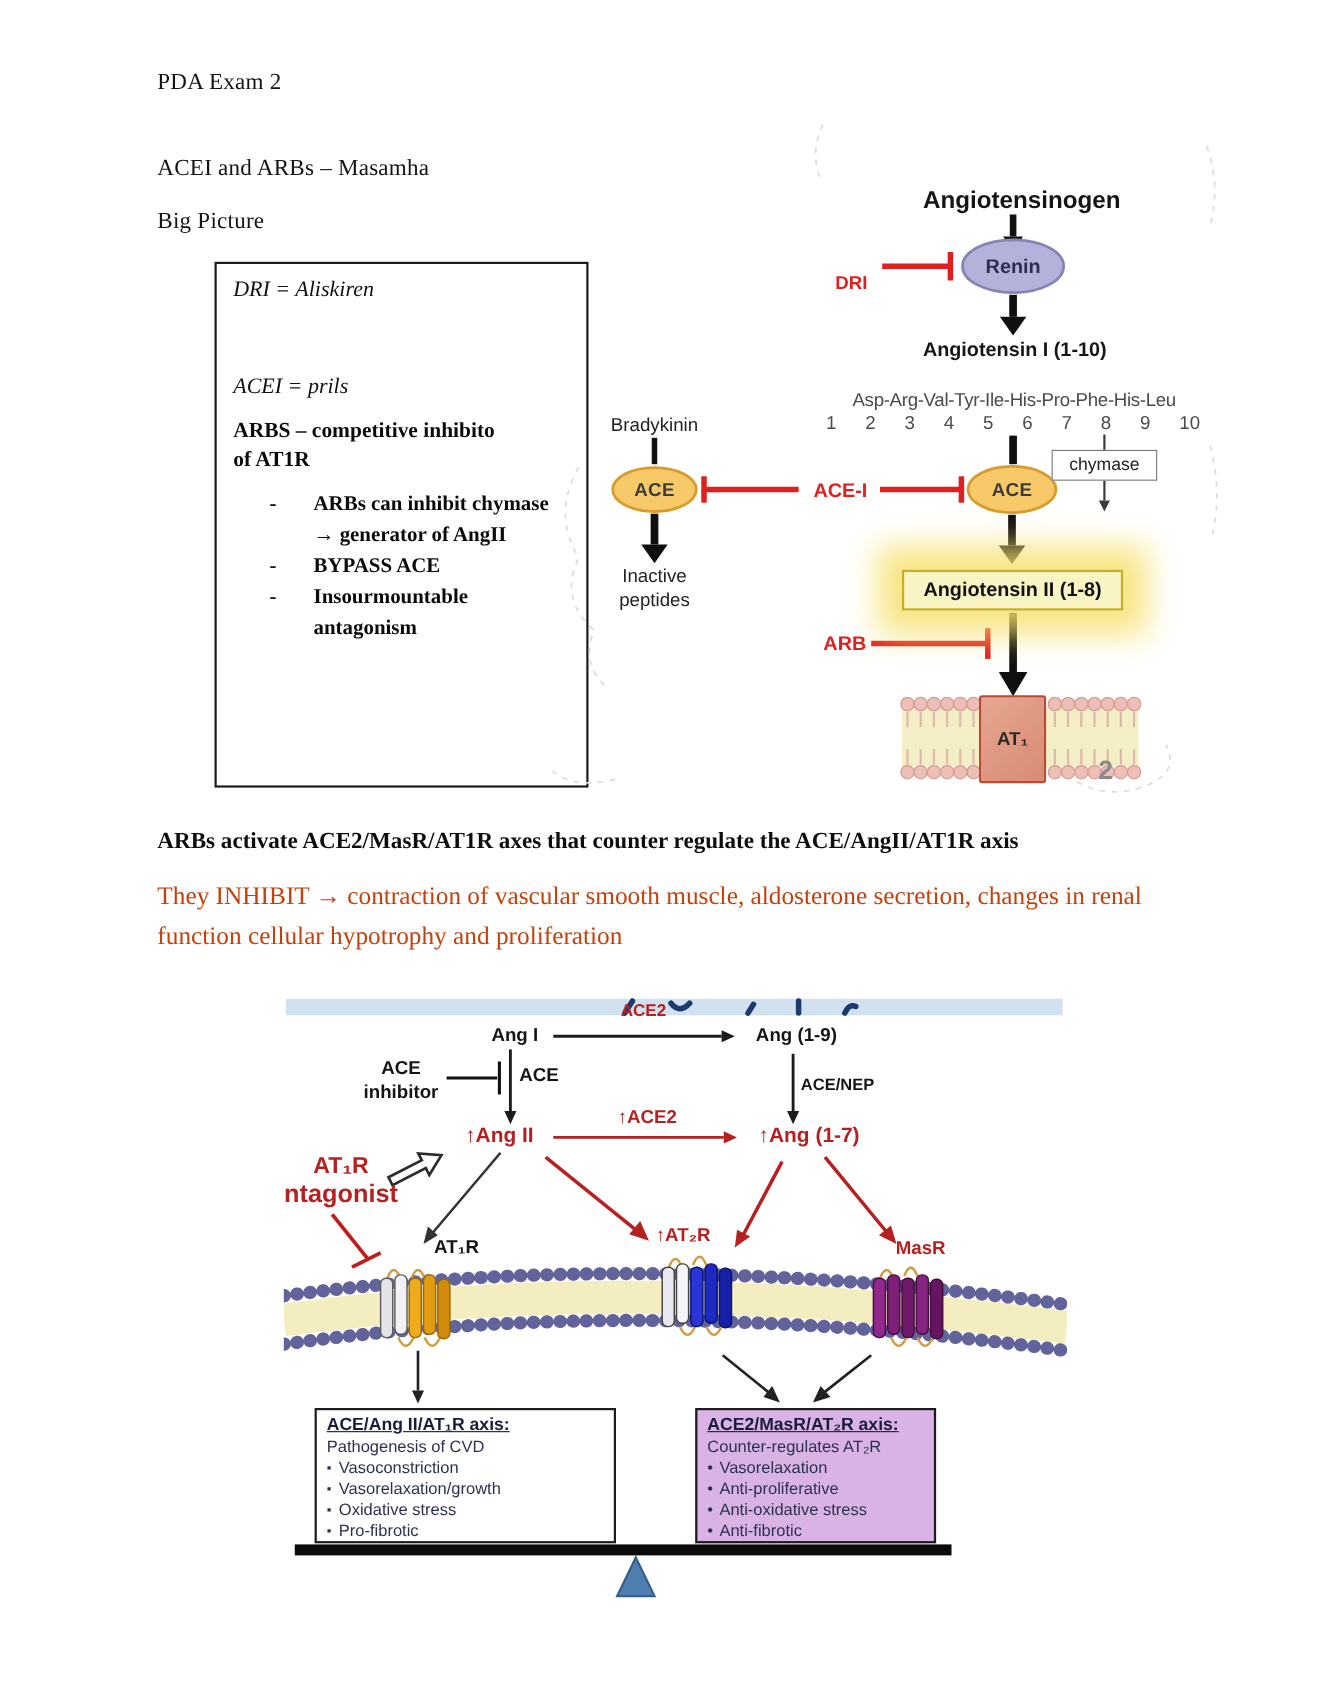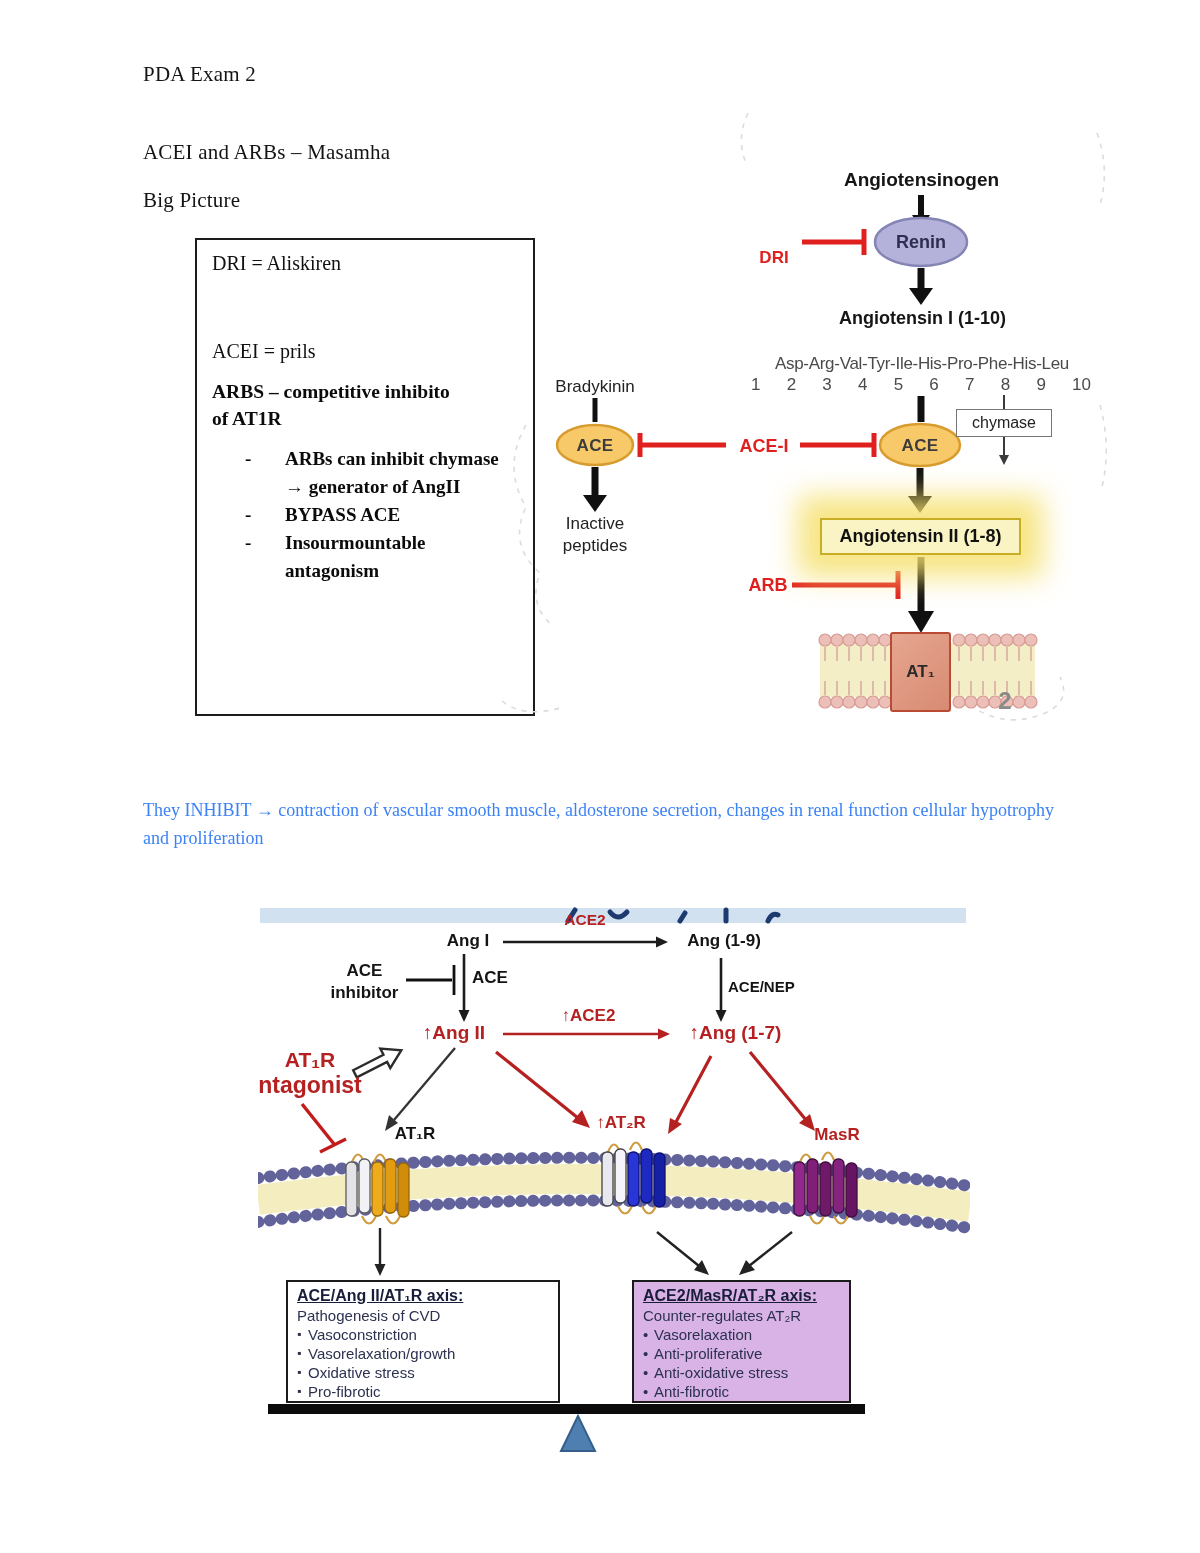--- a/index.html
+++ b/index.html
@@ -6,25 +6,25 @@
   html,body { background:#ffffff; }
   .page {
     position:relative; width:1200px; height:1553px; background:#ffffff;
     font-family:"Liberation Serif", serif; color:#111; overflow:hidden;
   }
   .abs { position:absolute; }
 
   
   .doc-line { font-size:21px; color:#141414; letter-spacing:0.2px; }
   .doc-heading-bold { font-size:21px; font-weight:bold; color:#0d0d0d; }
-  .doc-para { font-size:18px; color:#3b82f6; line-height:1.55; }
+  .doc-para { font-size:23px; color:#c2410c; line-height:1.55; }
 
   
   .notes-box { left:195px; top:238px; width:340px; height:478px; border:2px solid #1c1c1c; background:transparent; }
-  .nb-line { position:absolute; left:15px; font-size:20px; color:#111; }
+  .nb-line { position:absolute; left:15px; font-size:20px; color:#111;font-style:italic; }
   .nb-arbs { position:absolute; left:15px; width:320px; font-size:19.5px; font-weight:bold; line-height:27px; color:#0b0b0b; }
   .nb-bullets { position:absolute; left:48px; top:205px; width:262px; }
   .nb-li { position:relative; padding-left:40px; font-size:19px; font-weight:bold; line-height:28px; color:#0b0b0b; width:255px; }
   .nb-li::before { content:"-"; position:absolute; left:0; top:0; font-weight:bold; }
 
   
   .dg-label { font-family:"Liberation Sans","DejaVu Sans",sans-serif; position:absolute; text-align:center; }
   .bold { font-weight:bold; }
   .red { color:#e01f1f; }
   .dkred { color:#b52020; }
@@ -206,21 +206,21 @@
             <circle cx="471" cy="597" r="6"></circle>
             <circle cx="483" cy="597" r="6"></circle>
           <circle cx="495" cy="597" r="6"></circle>
             <circle cx="507" cy="597" r="6"></circle>
             <circle cx="519" cy="597" r="6"></circle>
             <circle cx="531" cy="597" r="6"></circle>
         </g>
       </g>
     </svg>
 
-    <div class="dg-label d1-txt bold" style="left:339px; top:64px; width:165px; font-size:19px; color:#151515;">Angiotensinogen</div>
+    <div class="dg-label d1-txt bold" style="left:339px; top:64px; width:165px; font-size:22px; color:#151515;">Angiotensinogen</div>
     <div class="dg-label d1-txt bold red" style="left:250px; top:143px; width:48px; font-size:17px;">DRI</div>
     <div class="dg-label d1-txt" style="left:376px; top:116px; width:90px; height:42px; line-height:42px; font-size:18px; color:#2e2e50; font-weight:600;">Renin</div>
     <div class="dg-label d1-txt bold" style="left:330px; top:203px; width:185px; font-size:18px; color:#151515;">Angiotensin I (1-10)</div>
     <div class="dg-label d1-txt" style="left:238px; top:249px; width:368px; font-size:17px; color:#4a4a4a; letter-spacing:-0.3px;">Asp-Arg-Val-Tyr-Ile-His-Pro-Phe-His-Leu</div>
     <div class="abs residues">
       <span>1</span>
       <span>2</span>
       <span>3</span>
       <span>4</span>
       <span>5</span>
@@ -238,20 +238,21 @@
     <div class="dg-label d1-txt" style="left:40px; top:408px; width:110px; font-size:17px; color:#222; line-height:22px;">
       <div>Inactive</div>
       <div>peptides</div>
     </div>
     <div class="dg-label d1-txt angii-box">Angiotensin II (1-8)</div>
     <div class="dg-label d1-txt bold red" style="left:243px; top:470px; width:50px; font-size:18px;">ARB</div>
     <div class="dg-label d1-txt at1-box">AT₁</div>
     <div class="dg-label d1-txt bold" style="left:490px; top:582px; width:30px; font-size:24px; color:#8a8a8a;">2</div>
   </div>
 
+  <div class="abs doc-heading-bold" style="left:143px; top:752px; width:980px;">ARBs activate ACE2/MasR/AT1R axes that counter regulate the ACE/AngII/AT1R axis</div>
   <div class="abs doc-para" style="left:143px; top:797px; width:930px;">They INHIBIT → contraction of vascular smooth muscle, aldosterone secretion, changes in renal function cellular hypotrophy and proliferation</div>
 
   <div class="abs diagram2">
     <svg class="d2-svg" width="712" height="565" viewBox="0 0 712 565">
 
       <g>
         <rect x="2" y="10" width="706" height="15" fill="#d2e1f0"></rect>
         <g stroke="#1d3a6e" stroke-width="5" fill="none" stroke-linecap="round">
           <path d="M310 23 l7 -11"></path>
           <path d="M352 14 q8 10 17 0"></path>

